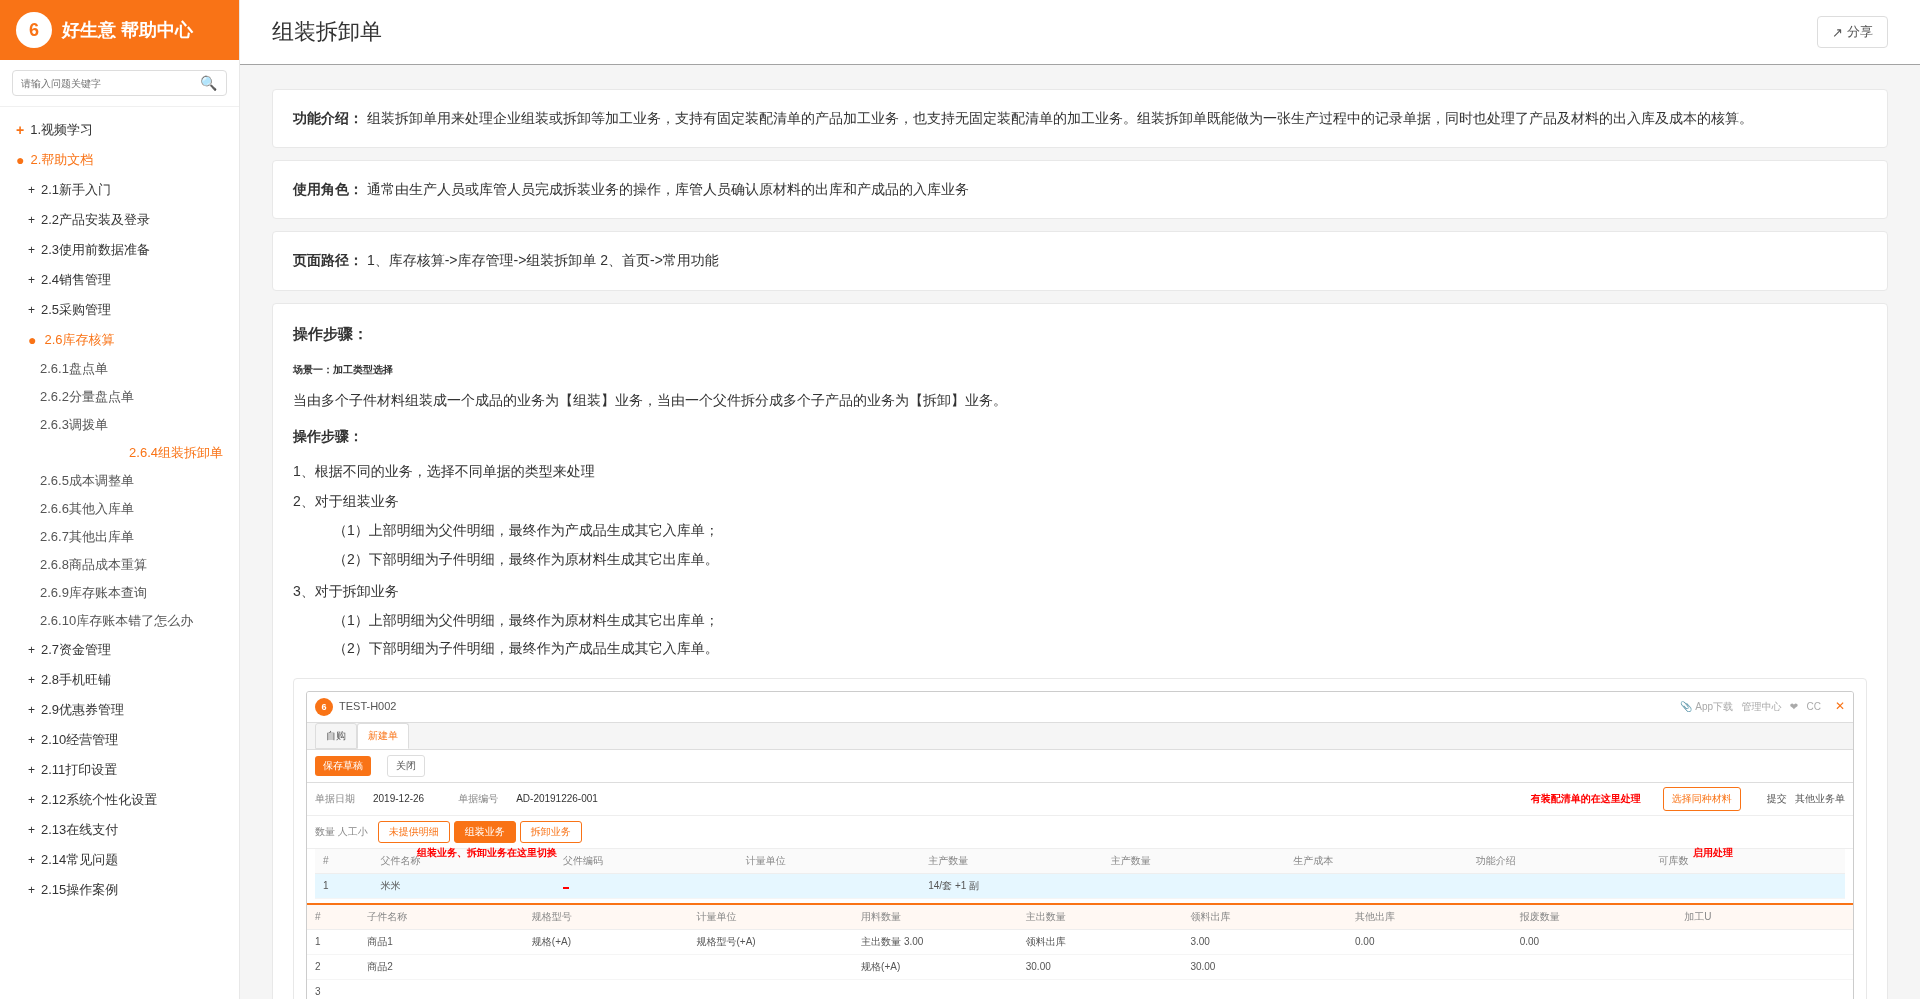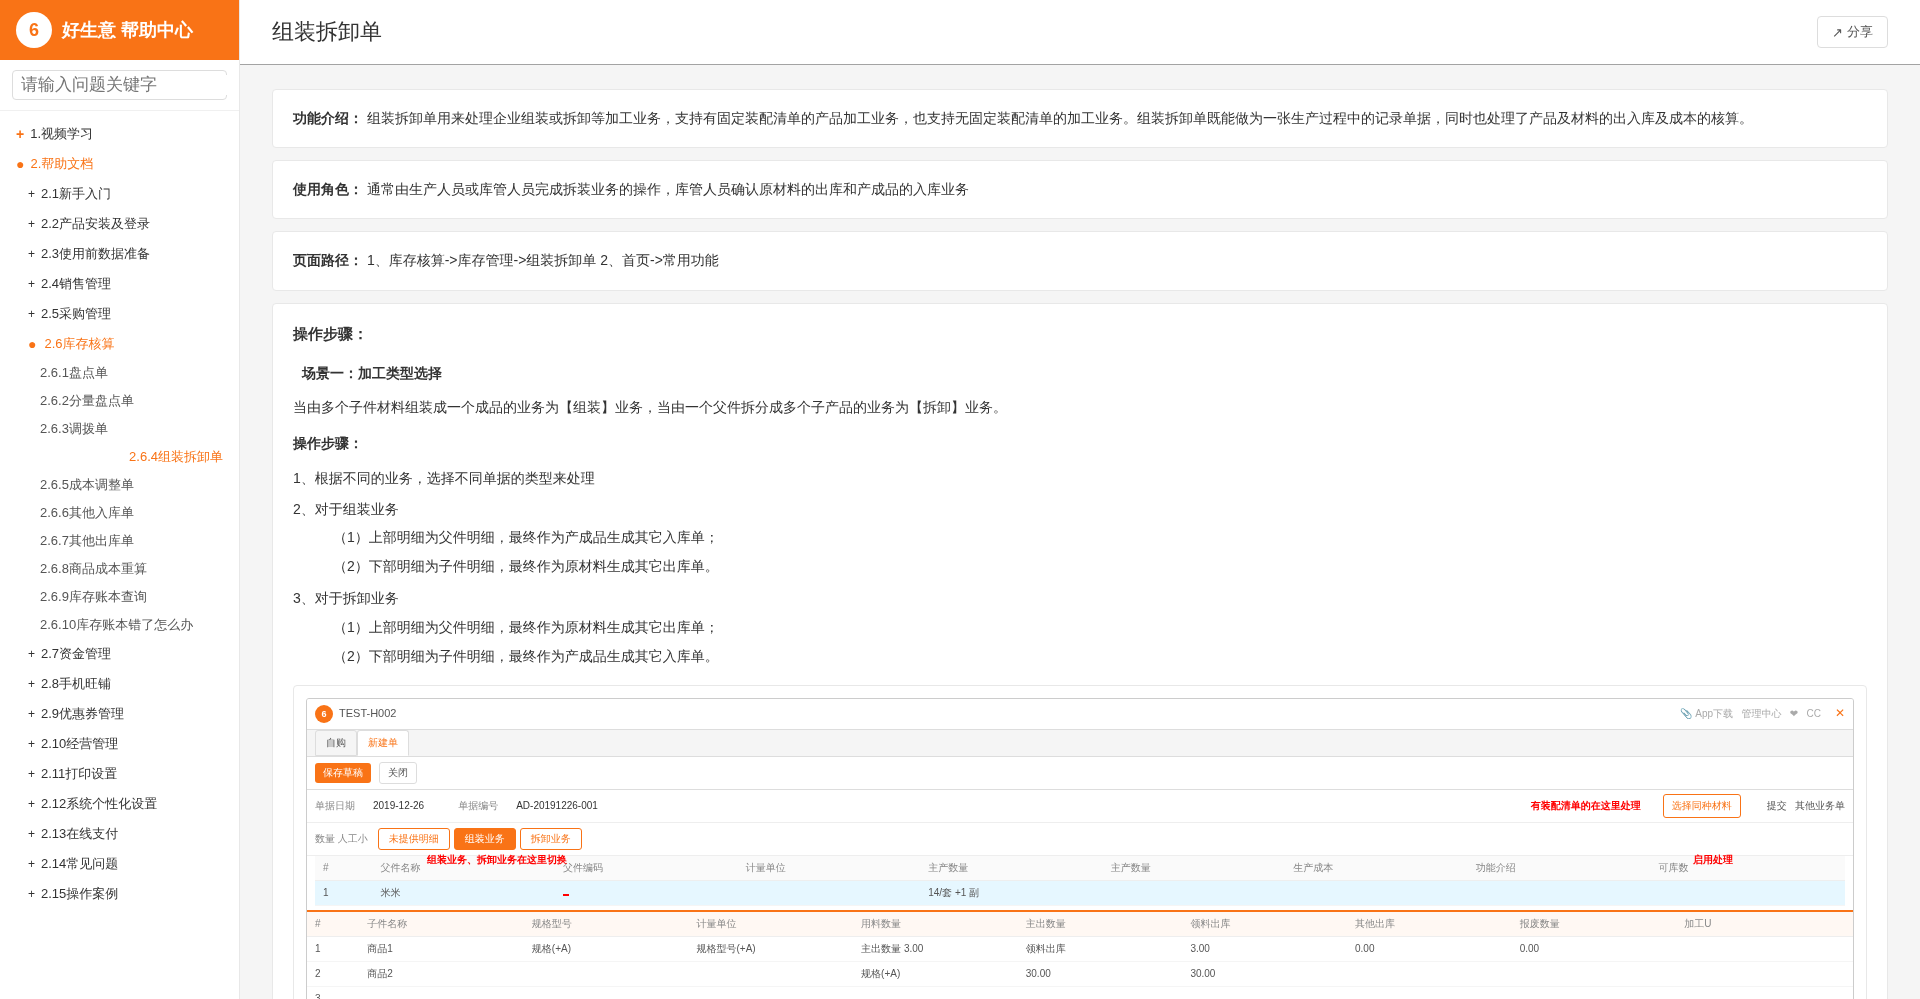--- a/index.html
+++ b/index.html
@@ -48,21 +48,21 @@
       display: flex;
       align-items: center;
       border: 1px solid #ddd;
       border-radius: 4px;
       padding: 4px 8px;
       background: #fff;
     }
     #sidebar-search-wrap input {
       border: none;
       outline: none;
-      font-size: 17px;
+      font-size: 10px;
       flex: 1;
       color: #999;
     }
     #sidebar-search-wrap .search-icon-svg {
       color: #aaa;
       font-size: 14px;
     }
     #sidebar-nav {
       flex: 1;
       overflow-y: auto;
@@ -151,21 +151,21 @@
       line-height: 1.8;
       color: #333;
     }
     .section-title {
       font-weight: bold;
       font-size: 15px;
       color: #333;
       margin-bottom: 10px;
     }
     .bold-label { font-weight: bold; }
-    .scenario-title { font-weight: bold; font-size: 14px; margin: 14px 9px 8px; }
+    .scenario-title { font-weight: bold; font-size: 10px; margin: 14px 0 8px; }
     .content-text { line-height: 1.9; font-size: 14px; color: #333; }
     .indent-2 { margin-left: 40px; }
     .screenshot-wrap {
       margin-top: 16px;
       background: #fff;
       border: 1px solid #e8e8e8;
       border-radius: 4px;
       padding: 12px;
       overflow: hidden;
     }
@@ -191,21 +191,21 @@
     }
     .fs-logo { width: 18px; height: 18px; background: #f97316; border-radius: 50%; display: inline-flex; align-items: center; justify-content: center; color: #fff; font-size: 9px; font-weight: bold; }
     .fs-tab { background: #f5f5f5; border: 1px solid #ddd; border-radius: 3px 3px 0 0; padding: 3px 10px; font-size: 10px; color: #555; cursor: pointer; }
     .fs-tab.active { background: #fff; border-bottom-color: #fff; color: #f97316; }
     .fs-toolbar {
       background: #fff;
       border-bottom: 1px solid #ddd;
       padding: 5px 8px;
       display: flex;
       align-items: center;
-      gap: 8px;
+      gap: 16px;
     }
     .fs-btn { background: #f97316; color: #fff; border: none; border-radius: 3px; padding: 3px 8px; font-size: 10px; cursor: pointer; }
     .fs-btn-white { background: #fff; color: #555; border: 1px solid #ddd; border-radius: 3px; padding: 3px 8px; font-size: 10px; cursor: pointer; }
     .fs-info-row { display: flex; align-items: center; gap: 18px; font-size: 10px; color: #555; padding: 4px 8px; border-bottom: 1px solid #eee; background: #fff; }
     .fs-info-label { color: #888; }
     .fs-info-value { color: #333; }
     .fs-type-selector {
       display: flex;
       gap: 4px;
       padding: 5px 8px;
@@ -442,21 +442,21 @@
             <button class="fs-type-btn">
               <span>未提供明细</span>
             </button>
             <button class="fs-type-btn active">
               <span>组装业务</span>
             </button>
             <button class="fs-type-btn">
               <span>拆卸业务</span>
             </button>
 
-            <span style="position:absolute;left:120px;top:28px;color:#f00;font-size:10px;font-weight:bold;white-space:nowrap;">组装业务、拆卸业务在这里切换</span>
+            <span style="position:absolute;left:110px;top:28px;color:#f00;font-size:10px;font-weight:bold;white-space:nowrap;">组装业务、拆卸业务在这里切换</span>
 
             <span style="position:absolute;right:120px;top:28px;color:#f00;font-size:10px;font-weight:bold;white-space:nowrap;">启用处理</span>
           </div>
 
           <div style="padding:0 8px 4px;background:#fff;">
             <div class="fs-table-header">
               <span style="flex:0.3;">#</span>
               <span>父件名称</span>
               <span>父件编码</span>
               <span>计量单位</span>

